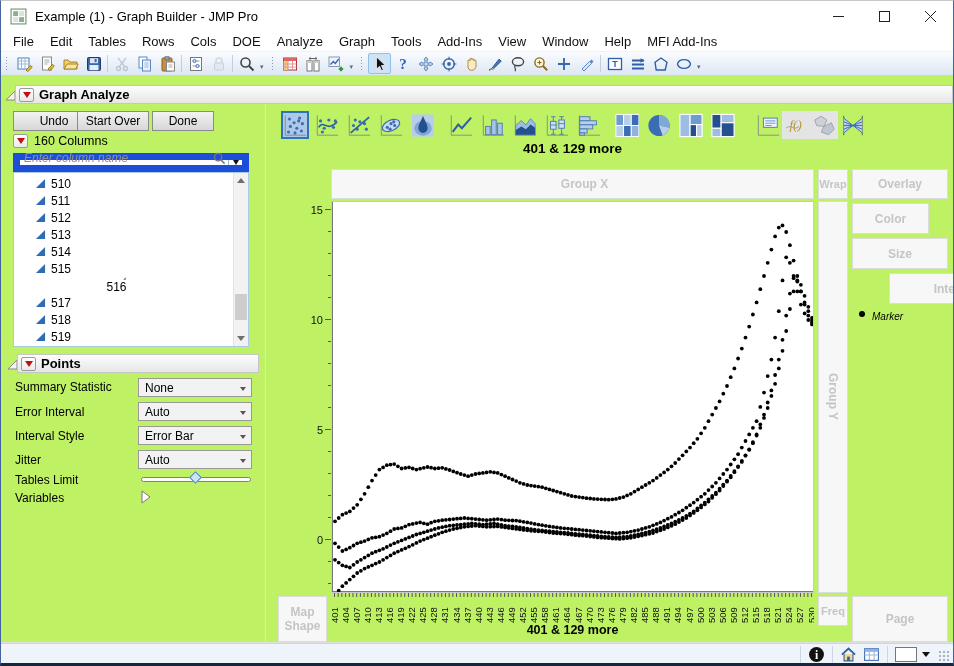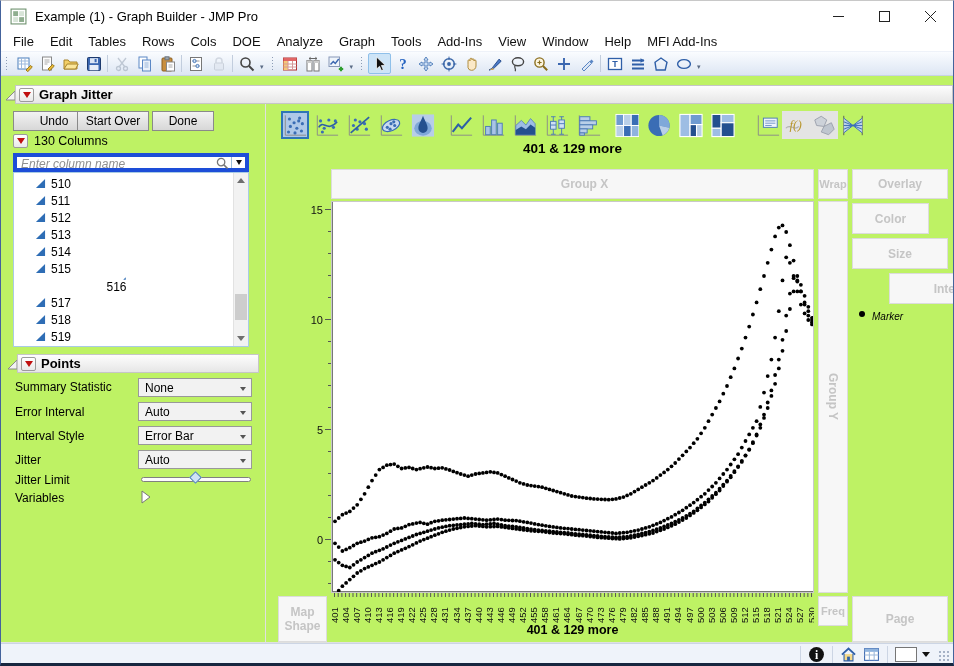--- a/index.html
+++ b/index.html
@@ -34,21 +34,21 @@
     border:1px solid #c6c6c6;display:flex;align-items:center;padding:0 3px;}
   .sechead .bt{font-weight:bold;font-size:13px;color:#000;margin-left:5px;}
   .redtri{width:15px;height:14px;background:linear-gradient(#fff,#e9e9e9);border:1px solid #9b9b9b;border-radius:2px;
     display:flex;align-items:center;justify-content:center;}
   .redtri::after{content:"";width:0;height:0;border-left:4px solid transparent;border-right:4px solid transparent;border-top:6px solid #c01010;}
   .coltri{width:12px;height:12px;}
   
   .gbtn{position:absolute;top:110px;height:20px;background:linear-gradient(#f2f2f2,#d7d7d7);
     border:1px solid #8a8a8a;font-size:12px;color:#000;display:flex;align-items:center;justify-content:center;}
   
-  .search{position:absolute;left:12px;top:152px;width:236px;height:19px;border:4px solid #1d4ed8;background:#fff;display:flex;align-items:flex-start;}
+  .search{position:absolute;left:12px;top:152px;width:236px;height:19px;border:7px solid #1d4ed8;background:#fff;display:flex;align-items:flex-end;}
   .search input{flex:1;border:none;outline:none;font-size:12px;font-style:italic;color:#888;padding:0 4px;font-family:inherit;background:transparent;}
   .search input::placeholder{color:#909090;font-style:italic;}
   .search .mag{width:13px;height:13px;margin-right:2px;}
   .search .drop{width:14px;height:100%;border-left:1px solid #9cbcd8;display:flex;align-items:center;justify-content:center;background:#fff;}
   .search .drop::after{content:"";border-left:3.5px solid transparent;border-right:3.5px solid transparent;border-top:5px solid #111;}
   .collist{position:absolute;left:12px;top:171px;width:236px;height:175px;background:#fff;border:1px solid #a9cbe4;}
   .colrow{position:absolute;left:0;height:17px;display:flex;align-items:center;width:200px;}
   .colrow svg{width:11px;height:11px;margin-left:21px;}
   .colrow span{font-size:12px;color:#000;margin-left:5px;}
   .vscroll{position:absolute;right:0;top:0;width:15px;height:173px;background:#f2f2f2;border-left:1px solid #e2e2e2;}
@@ -319,30 +319,30 @@
         </svg>
       </div>
       <div class="tovf">▾</div>
     </div>
 
   <svg class="abs coltri" style="left:3px;top:88px;">
       <polygon points="11,2 11,11 2,11" fill="#f2f2f2" stroke="#8a8a8a"></polygon>
     </svg>
   <div class="sechead" style="left:14px;top:84px;width:938px;">
     <span class="redtri"></span>
-    <span class="bt">Graph Jitter</span>
+    <span class="bt">Graph Analyze</span>
   </div>
 
   <div class="gbtn" style="left:12px;width:82px;">Undo</div>
   <div class="gbtn" style="left:76px;width:72px;">Start Over</div>
   <div class="gbtn" style="left:151px;width:62px;">Done</div>
 
   <div class="abs" style="left:12px;top:133px;display:flex;align-items:center;">
     <span class="redtri"></span>
-    <span style="font-size:12.5px;margin-left:6px;">130 Columns</span>
+    <span style="font-size:12.5px;margin-left:6px;">160 Columns</span>
   </div>
 
   <div class="search">
     <input type="text" placeholder="Enter column name" style="">
     <svg class="mag" viewBox="0 0 14 14">
         <circle cx="5.5" cy="5.5" r="4" fill="none" stroke="#777" stroke-width="1.4"></circle>
         <path d="M8.5 8.5 L12.5 12.5" stroke="#777" stroke-width="1.6"></path>
       </svg>
     <span class="drop"></span>
   </div>
@@ -428,21 +428,21 @@
   </div>
 
   <div class="ctl-label" style="top:379px;">Summary Statistic</div>
   <div class="dd" style="top:377px;">None</div>
   <div class="ctl-label" style="top:404px;">Error Interval</div>
   <div class="dd" style="top:401px;">Auto</div>
   <div class="ctl-label" style="top:428px;">Interval Style</div>
   <div class="dd" style="top:425px;">Error Bar</div>
   <div class="ctl-label" style="top:452px;">Jitter</div>
   <div class="dd" style="top:449px;">Auto</div>
-  <div class="ctl-label" style="top:472px;">Jitter Limit</div>
+  <div class="ctl-label" style="top:472px;">Tables Limit</div>
   <div class="slider-track" style="top:476px;"></div>
   <div class="slider-thumb" style="left:190px;top:472px;"></div>
   <div class="ctl-label" style="top:490px;">Variables</div>
   <svg class="abs" style="left:139px;top:489px;width:12px;height:14px;">
       <polygon points="2,1 2,13 10,7" fill="#fff" stroke="#777"></polygon>
     </svg>
 
   <div class="divline" style="left:264px;top:103px;width:1px;height:538px;"></div>
 
   <div id="palette">

